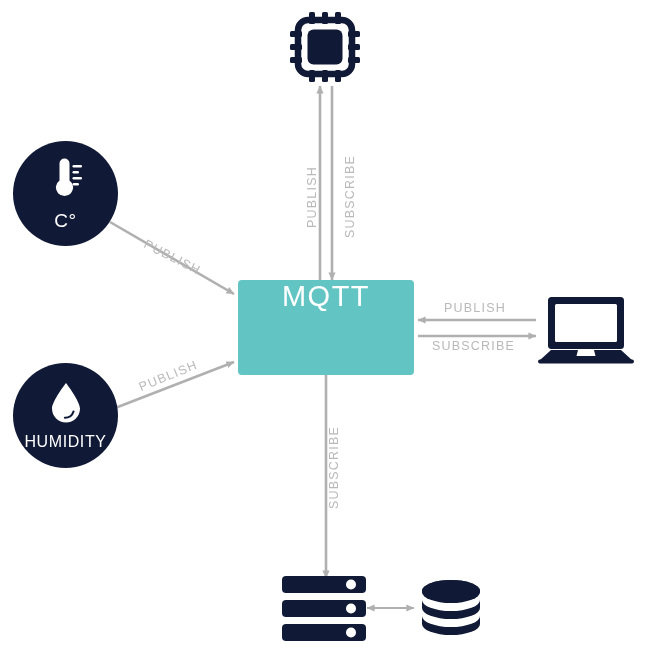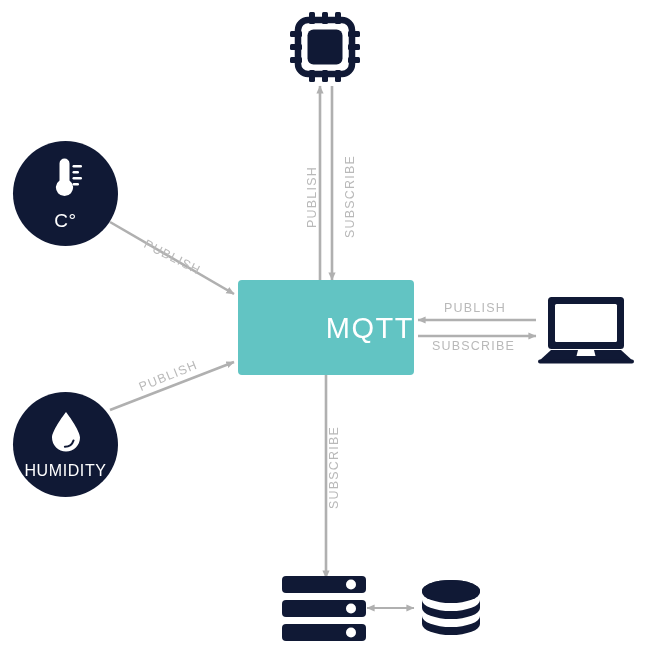--- a/index.html
+++ b/index.html
@@ -31,22 +31,22 @@
   }
   
   #broker-box {
     left: 238px;
     top: 280px;
     width: 176px;
     height: 95px;
     background: #62c4c3;
     border-radius: 4px;
     display: flex;
-    flex-direction: column;
-    align-items: flex-end;
+    flex-direction: row;
+    align-items: flex-start;
     justify-content: center;
   }
   #broker-box .btext {
     color: #ffffff;
     font-size: 29px;
     line-height: 32px;
     letter-spacing: 1.5px;
     font-weight: 400;
     text-align: center;
     white-space: nowrap;
@@ -56,21 +56,21 @@
     width: 105px;
     height: 105px;
     border-radius: 50%;
     background: #101935;
     display: flex;
     flex-direction: column;
     align-items: center;
     justify-content: center;
   }
   #temp-node { left: 13px; top: 141px; }
-  #hum-node  { left: 13px; top: 392px; }
+  #hum-node  { left: 13px; top: 363px; }
   .sensor-label {
     color: #ffffff;
     font-size: 16px;
     letter-spacing: 0.6px;
     margin-top: 6px;
     white-space: nowrap;
   }
   #temp-node .sensor-label { font-size: 19px; }
   
   #chip-node   { left: 289px; top: 11px; }

